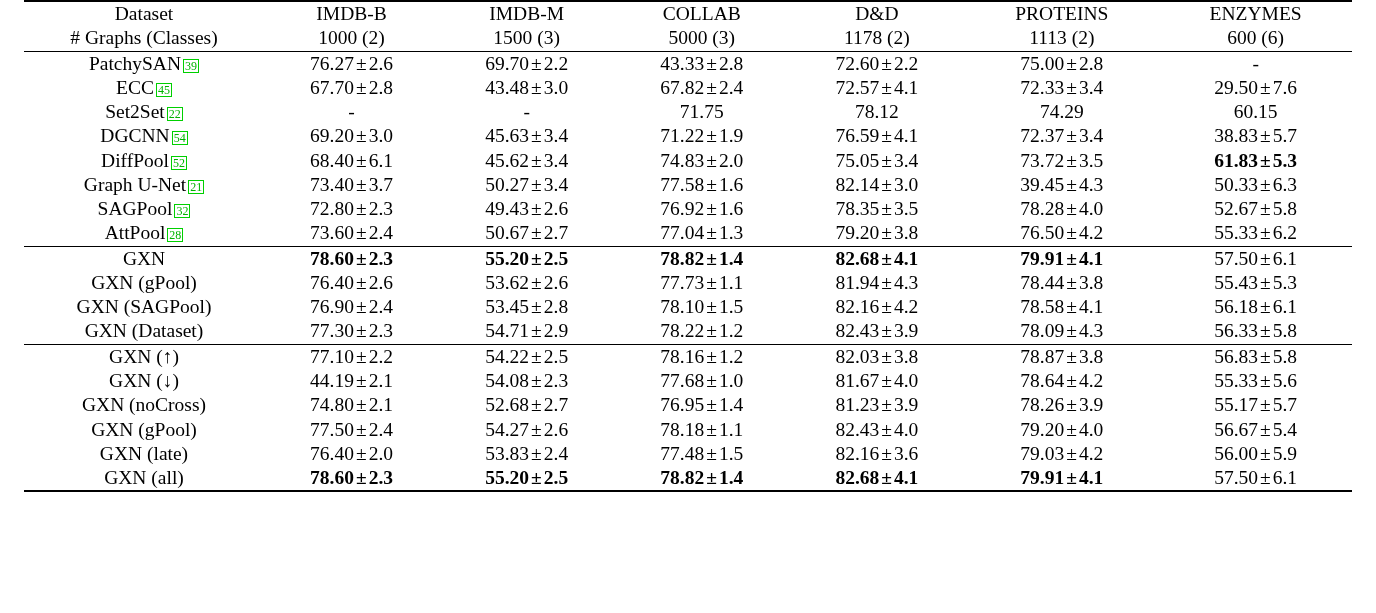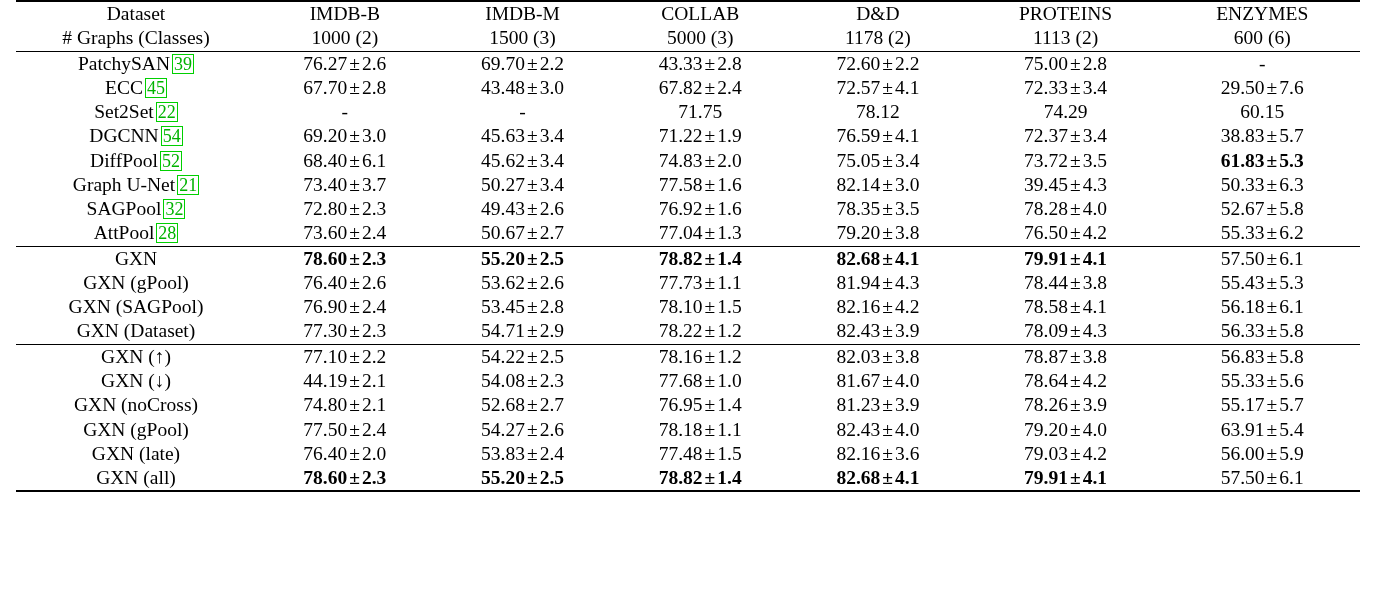--- a/index.html
+++ b/index.html
@@ -10,21 +10,21 @@
   body {
     width: 1376px;
     height: 613px;
     font-family: "Liberation Serif", serif;
     color: #000000;
     overflow: hidden;
   }
   .table-wrap {
     width: 1376px;
     box-sizing: border-box;
-    padding: 0 16px;
+    padding: 0 24px;
   }
   table.results {
     width: 100%;
     border-collapse: collapse;
     font-size: 19.5px;
     line-height: 1.04;
   }
   table.results td {
     text-align: center;
     padding: 2px 4px;
@@ -50,21 +50,21 @@
     padding-bottom: 5px;
   }
   .bold {
     font-weight: bold;
   }
   .cite {
     color: #00b300;
     border: 1px solid #00d000;
     padding: 0 1px;
     margin-left: 2px;
-    font-size: 18px;
+    font-size: 12px;
     line-height: 1;
     display: inline-block;
   }
   .pm {
     padding: 0 2px;
   }
   .namecell {
     text-align: center;
   }
 </style>
@@ -227,21 +227,21 @@
           <td><span>78.26</span><span class="pm">±</span><span>3.9</span></td>
           <td><span>55.17</span><span class="pm">±</span><span>5.7</span></td>
         </tr>
         <tr class="">
           <td class="col-name namecell"><span>GXN (gPool)</span></td>
           <td><span>77.50</span><span class="pm">±</span><span>2.4</span></td>
           <td><span>54.27</span><span class="pm">±</span><span>2.6</span></td>
           <td><span>78.18</span><span class="pm">±</span><span>1.1</span></td>
           <td><span>82.43</span><span class="pm">±</span><span>4.0</span></td>
           <td><span>79.20</span><span class="pm">±</span><span>4.0</span></td>
-          <td><span>63.91</span><span class="pm">±</span><span>5.4</span></td>
+          <td><span>56.67</span><span class="pm">±</span><span>5.4</span></td>
         </tr>
         <tr class="">
           <td class="col-name namecell"><span>GXN (late)</span></td>
           <td><span>76.40</span><span class="pm">±</span><span>2.0</span></td>
           <td><span>53.83</span><span class="pm">±</span><span>2.4</span></td>
           <td><span>77.48</span><span class="pm">±</span><span>1.5</span></td>
           <td><span>82.16</span><span class="pm">±</span><span>3.6</span></td>
           <td><span>79.03</span><span class="pm">±</span><span>4.2</span></td>
           <td><span>56.00</span><span class="pm">±</span><span>5.9</span></td>
         </tr>

